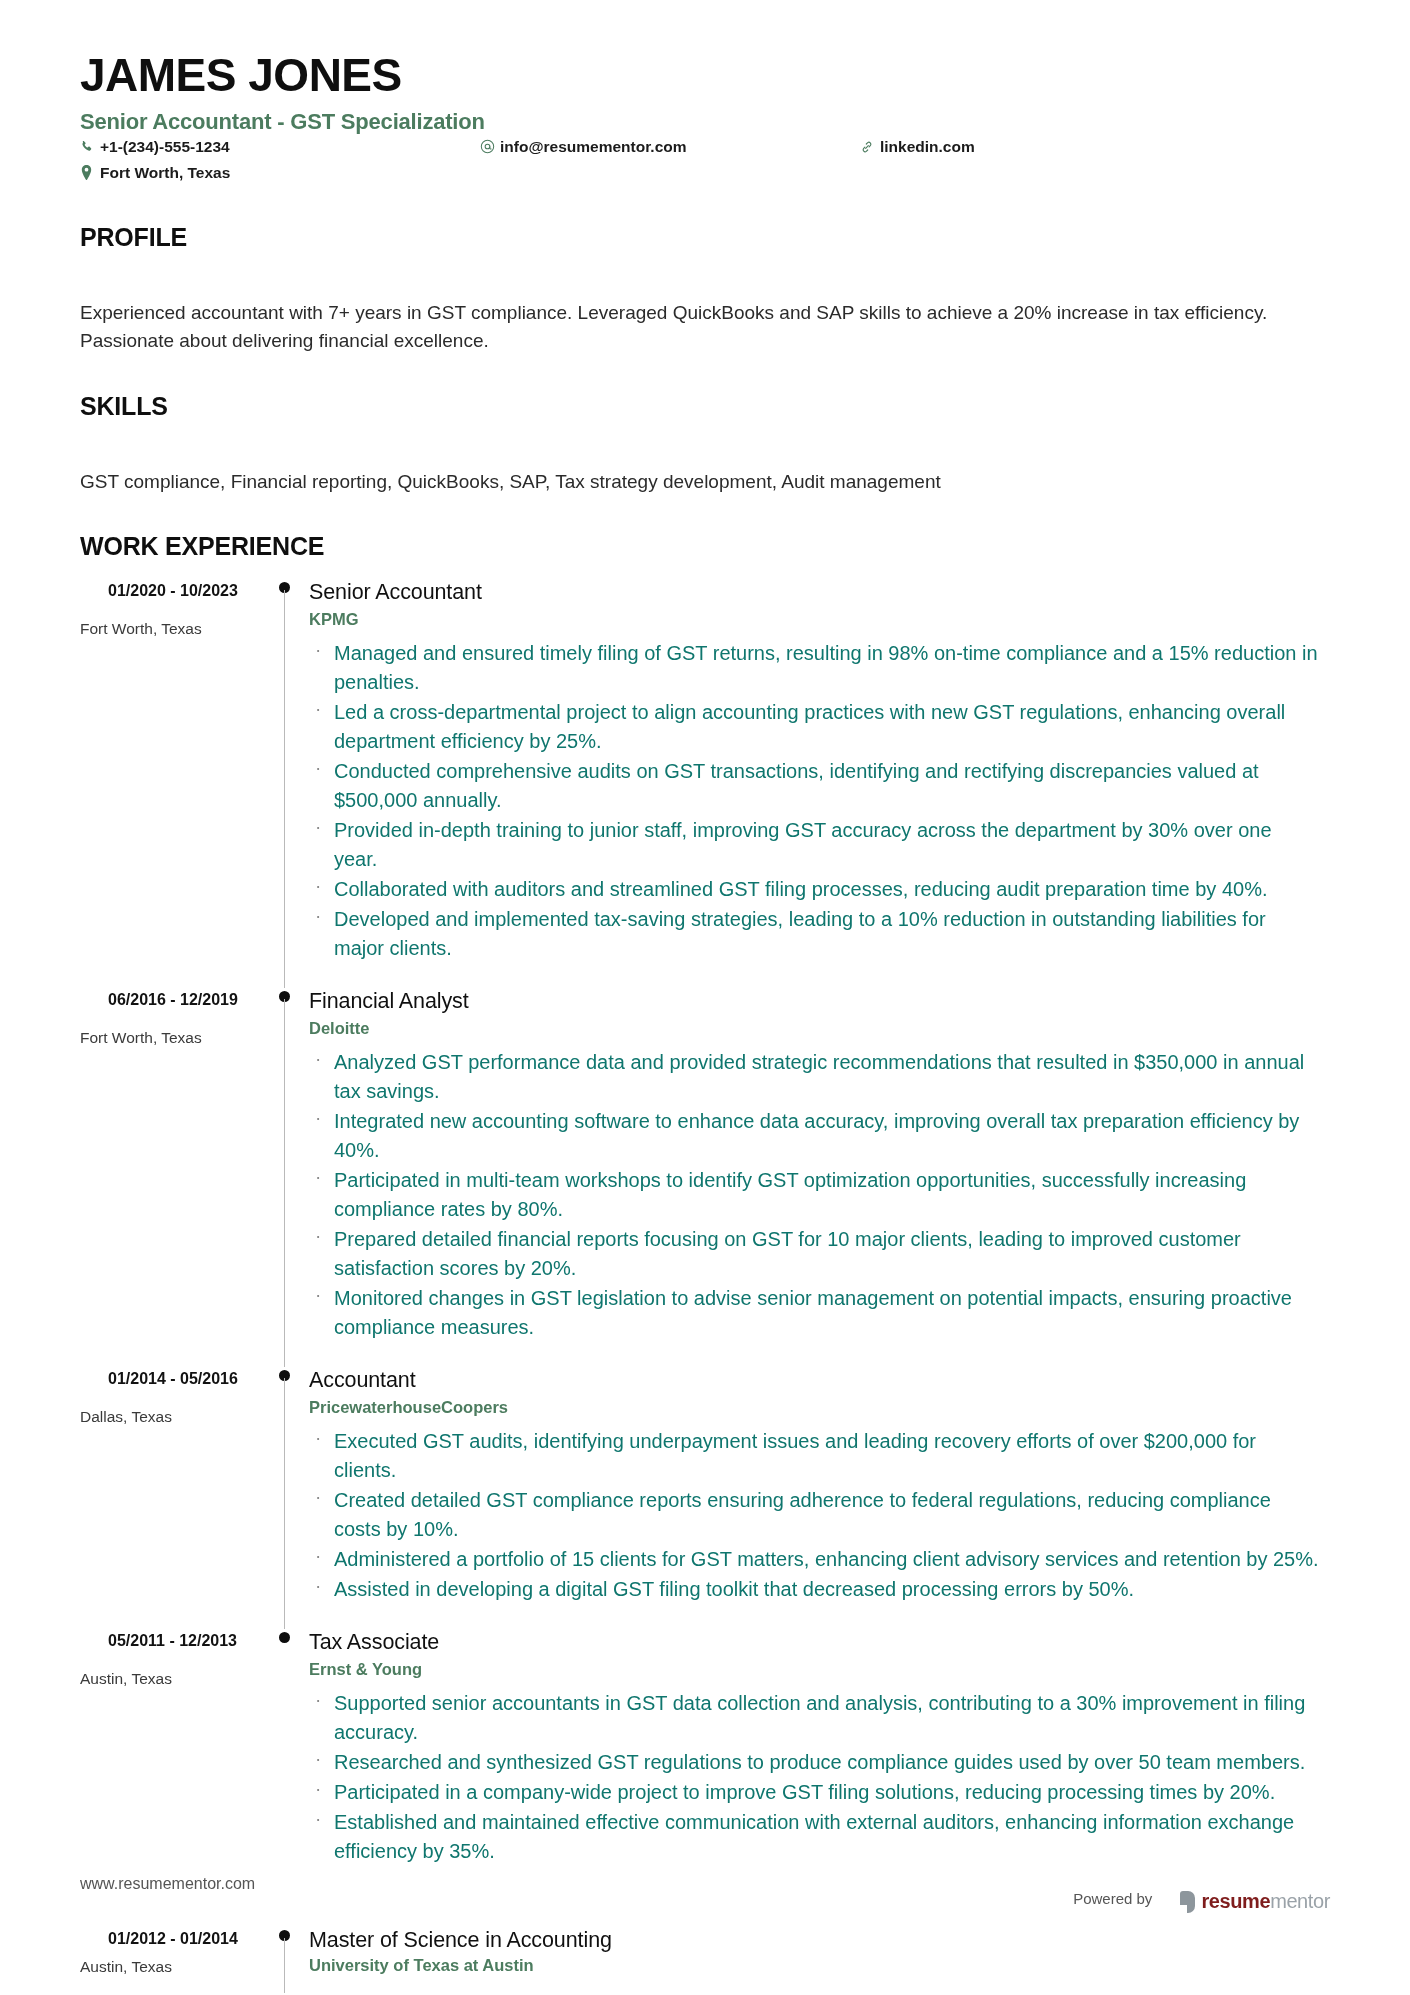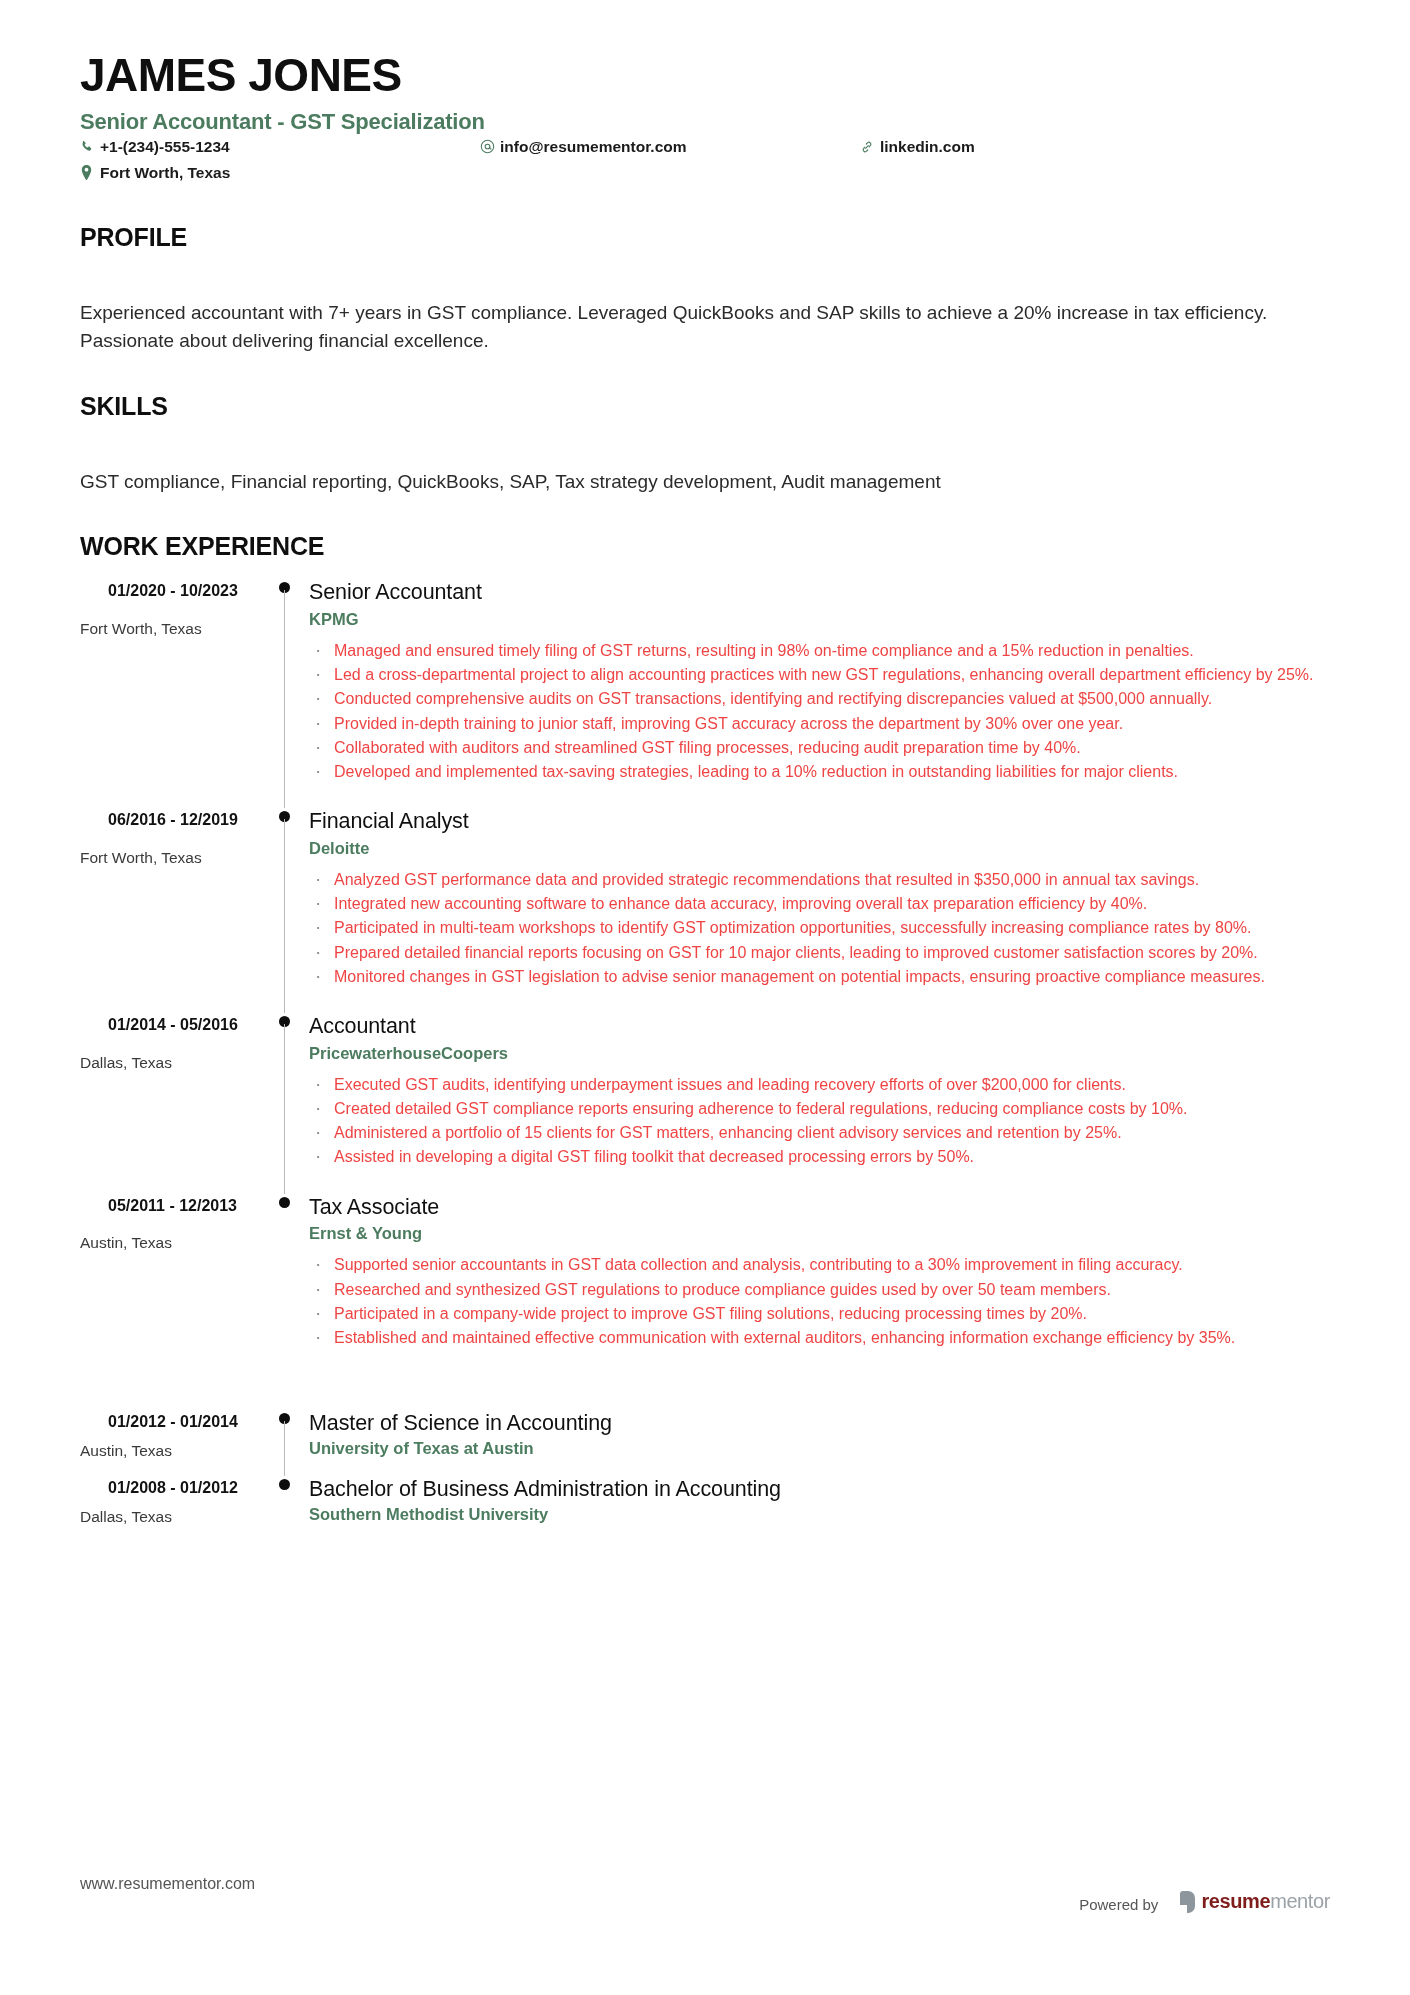--- a/index.html
+++ b/index.html
@@ -142,22 +142,22 @@
   }
   .entry-org {
     font-size: 16.5px;
     font-weight: 700;
     color: #4c7c5f;
     margin-bottom: 10px;
   }
   ul.bullets { list-style: none; }
   ul.bullets li {
     position: relative;
-    font-size: 16px;
-    color: #ef4444;
+    font-size: 20px;
+    color: #0f766e;
     line-height: 1.45;
     padding-left: 25px;
     margin-bottom: 1px;
     max-width: 1010px;
   }
   ul.bullets li:before {
     content: "·";
     position: absolute;
     left: 6px;
     top: -3px;
@@ -181,22 +181,22 @@
     display: flex;
     align-items: center;
     justify-content: space-between;
   }
   .footer-url {
     font-size: 16px;
     color: #555555;
   }
   .footer-right {
     display: flex;
-    align-items: flex-end;
-    gap: 22px;
+    align-items: flex-start;
+    gap: 28px;
     margin-top: 35px;
   }
   .footer-powered {
     font-size: 15px;
     color: #555555;
   }
   .brand {
     display: flex;
     align-items: center;
     gap: 6px;

